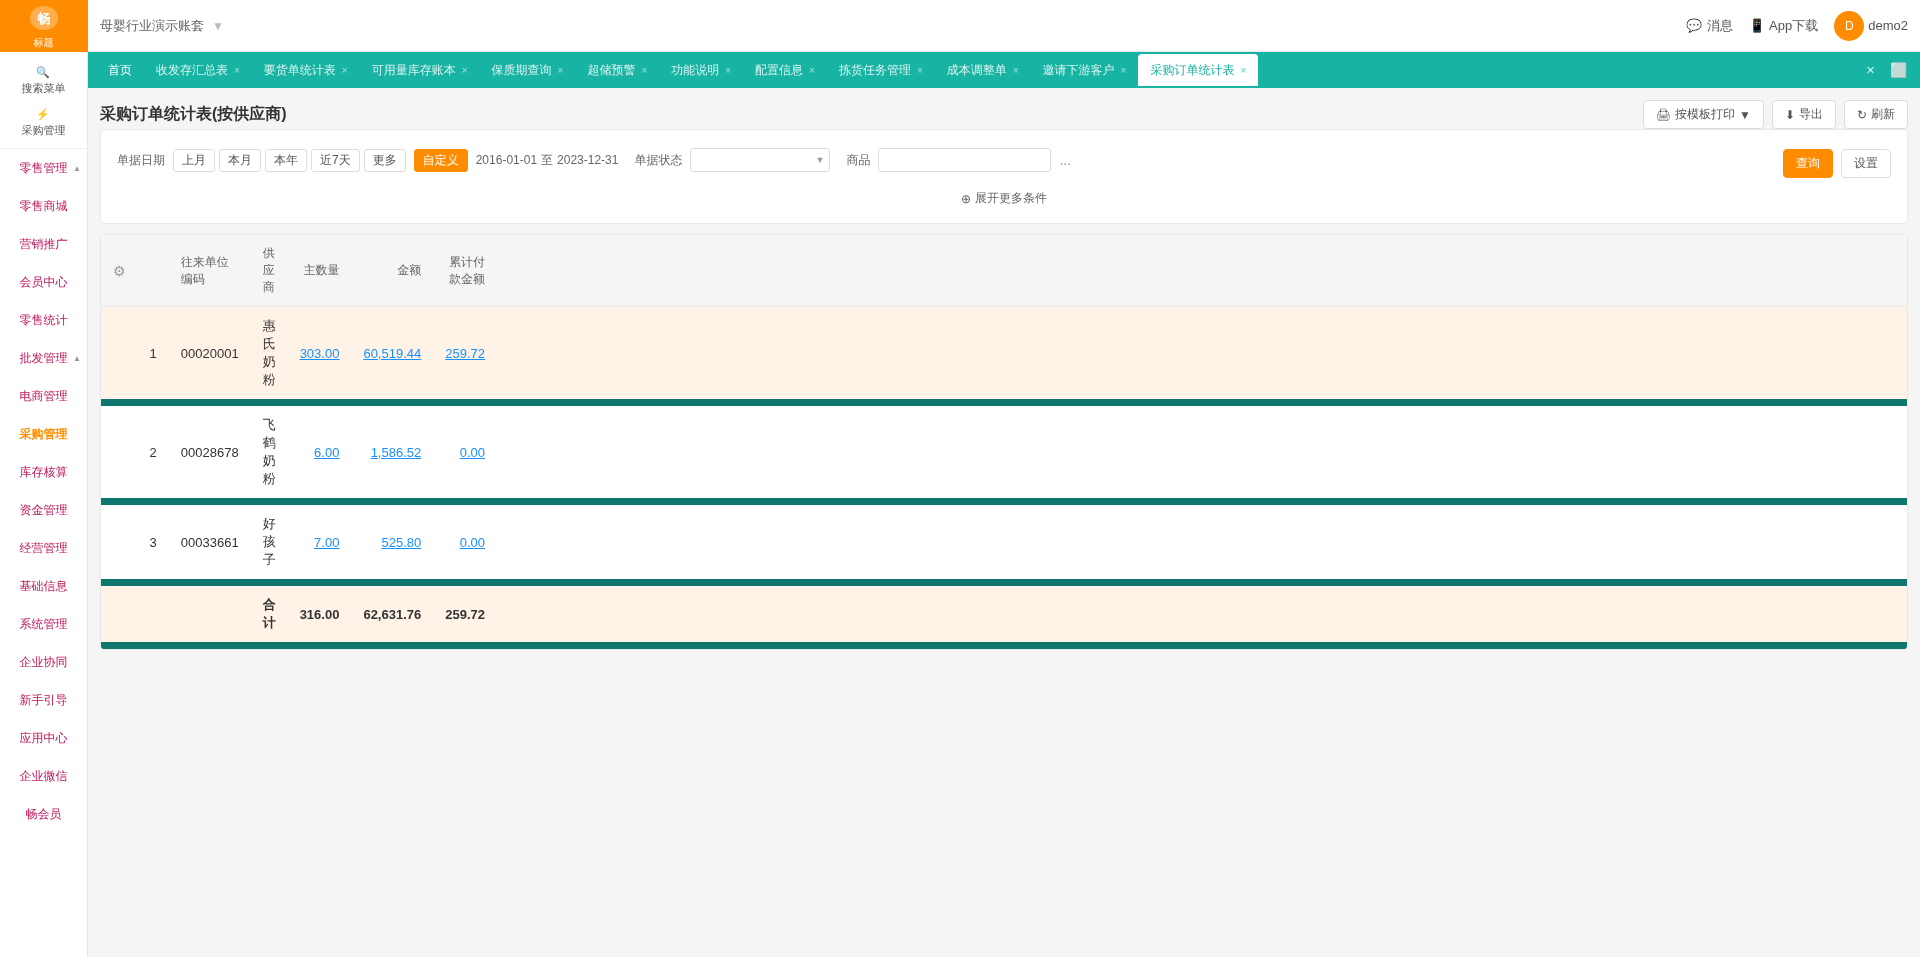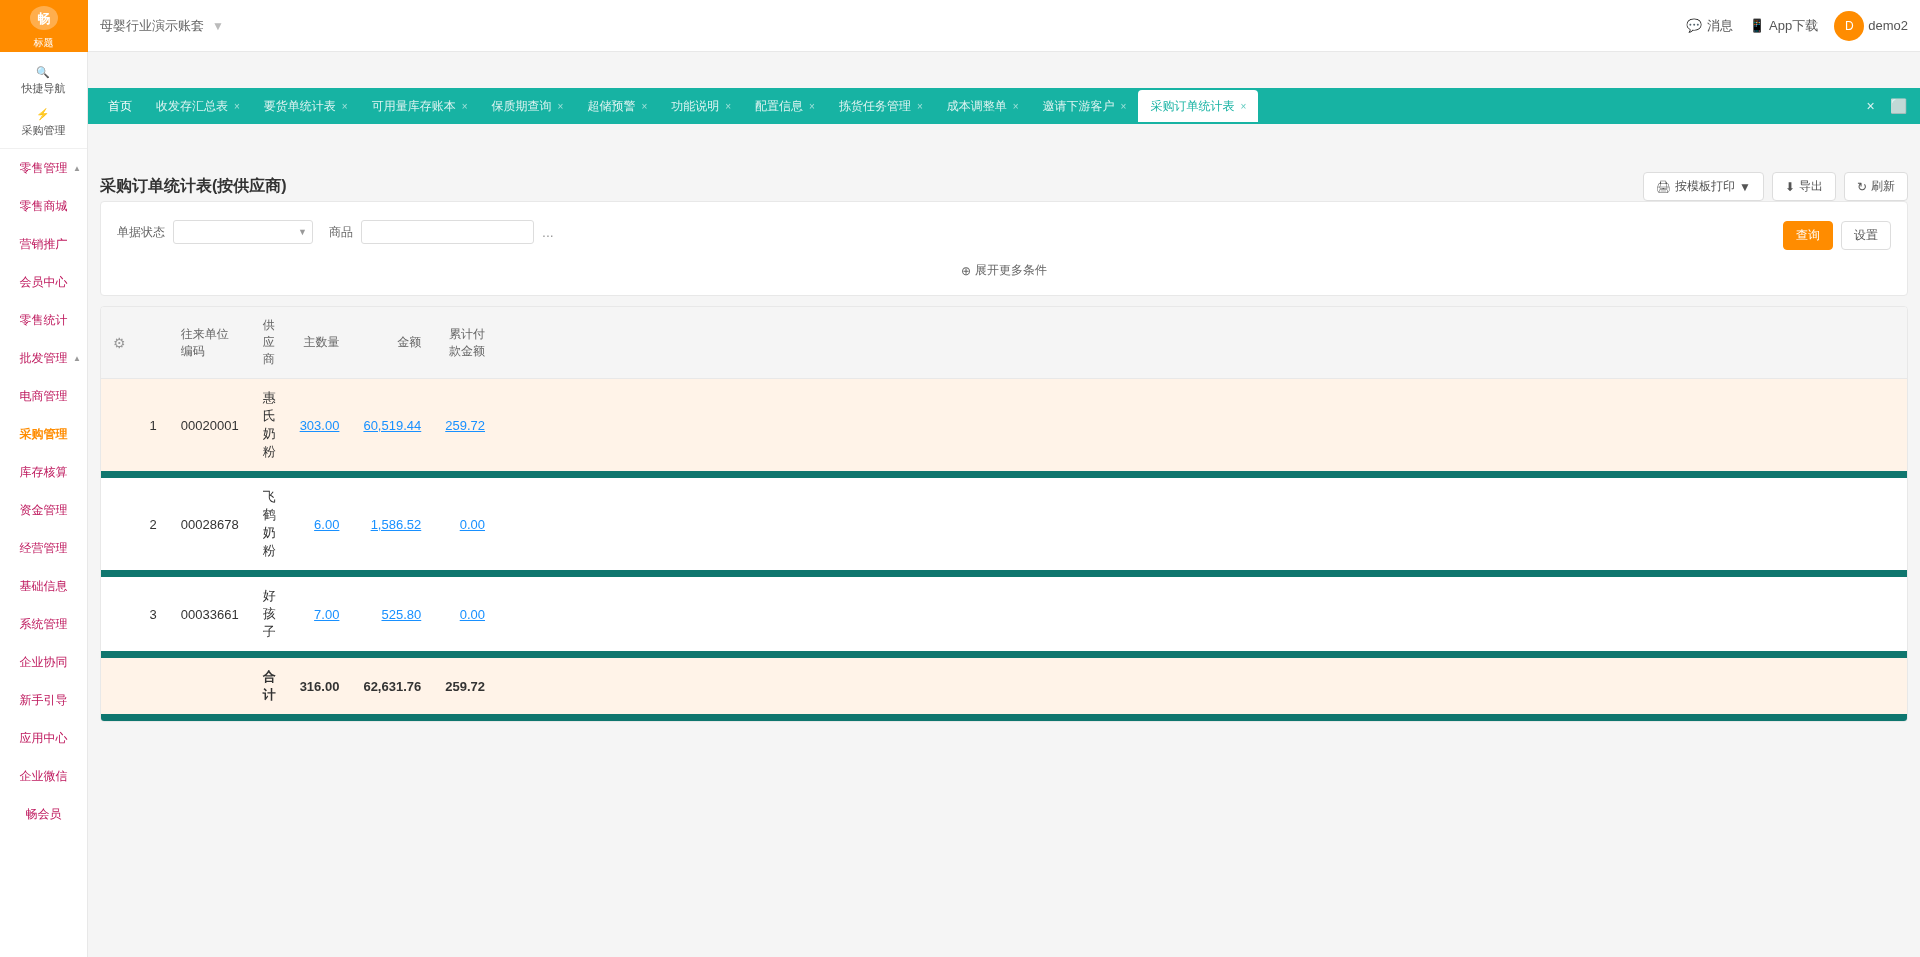--- a/index.html
+++ b/index.html
@@ -10,21 +10,21 @@
     .sidebar-logo { width: 88px; height: 52px; background: #ff8c00; display: flex; align-items: center; justify-content: center; flex-direction: column; }
     .logo-text { color: #fff; font-size: 10px; margin-top: 2px; }
     .sidebar-section { width: 100%; padding: 6px 0; border-bottom: 1px solid #f0f0f0; }
     .sidebar-search { font-size: 11px; color: #555; padding: 8px 0 4px; display: flex; flex-direction: column; align-items: center; gap: 2px; cursor: pointer; }
     .sidebar-group { width: 100%; }
     .sidebar-group-item { width: 100%; height: 38px; display: flex; align-items: center; justify-content: center; cursor: pointer; font-size: 12px; color: #be185d; position: relative; }
     .sidebar-group-item.has-arrow::after { content: "▲"; font-size: 8px; position: absolute; right: 6px; color: #999; }
     .sidebar-group-item.active { color: #ff8c00; font-weight: bold; }
 
     
-    .main { flex: 1; display: flex; flex-direction: column; overflow: hidden; gap: 36px; }
+    .main { flex: 1; display: flex; flex-direction: column; overflow: hidden; }
 
     
     .topbar { height: 52px; background: #fff; display: flex; align-items: center; border-bottom: 1px solid #e8e8e8; padding: 0 12px; justify-content: space-between; }
     .topbar-left { display: flex; align-items: center; gap: 8px; }
     .breadcrumb-text { font-size: 13px; color: #666; }
     .breadcrumb-arrow { color: #bbb; font-size: 12px; }
     .topbar-right { display: flex; align-items: center; gap: 16px; }
     .topbar-action { display: flex; align-items: center; gap: 4px; cursor: pointer; color: #555; font-size: 13px; }
     .user-avatar { width: 30px; height: 30px; border-radius: 50%; background: #ff8c00; display: flex; align-items: center; justify-content: center; color: #fff; font-size: 12px; }
 
@@ -94,21 +94,21 @@
     <svg class="logo-svg" viewBox="0 0 40 32" fill="none" xmlns="http://www.w3.org/2000/svg">
       <ellipse cx="20" cy="16" rx="14" ry="12" fill="rgba(255,255,255,0.3)"></ellipse>
       <text x="20" y="21" text-anchor="middle" font-size="13" fill="#fff" font-weight="bold">畅</text>
     </svg>
     <span class="logo-text">标题</span>
   </div>
 
   <div class="sidebar-section">
     <div class="sidebar-search">
       <span>🔍</span>
-      <span>快捷导航</span>
+      <span>搜索菜单</span>
     </div>
     <div class="sidebar-search">
       <span>⚡</span>
       <span>采购管理</span>
     </div>
   </div>
 
   <div class="sidebar-group" id="sidebar-groups">
   <div class="sidebar-group-item has-arrow">零售管理</div>
       <div class="sidebar-group-item">零售商城</div>
@@ -192,20 +192,36 @@
         <button class="btn btn-outline">
           <span>↻</span>
           <span>刷新</span>
         </button>
       </div>
     </div>
 
     <div class="filter-card">
       <div class="filter-row">
 
+        <div class="filter-item">
+          <span class="filter-label">单据日期</span>
+          <div class="date-shortcuts" id="date-shortcuts">
+              <span class="date-btn">上月</span>
+              <span class="date-btn">本月</span>
+              <span class="date-btn">本年</span>
+              <span class="date-btn">近7天</span>
+              <span class="date-btn">更多</span>
+            </div>
+          <span class="date-btn custom">自定义</span>
+          <div class="date-range">
+            <span>2016-01-01</span>
+            <span>至</span>
+            <span>2023-12-31</span>
+          </div>
+        </div>
 
         <div class="filter-item">
           <span class="filter-label">单据状态</span>
           <div class="select-wrapper">
             <select class="filter-select">
               <option value=""></option>
             </select>
           </div>
         </div>
 

